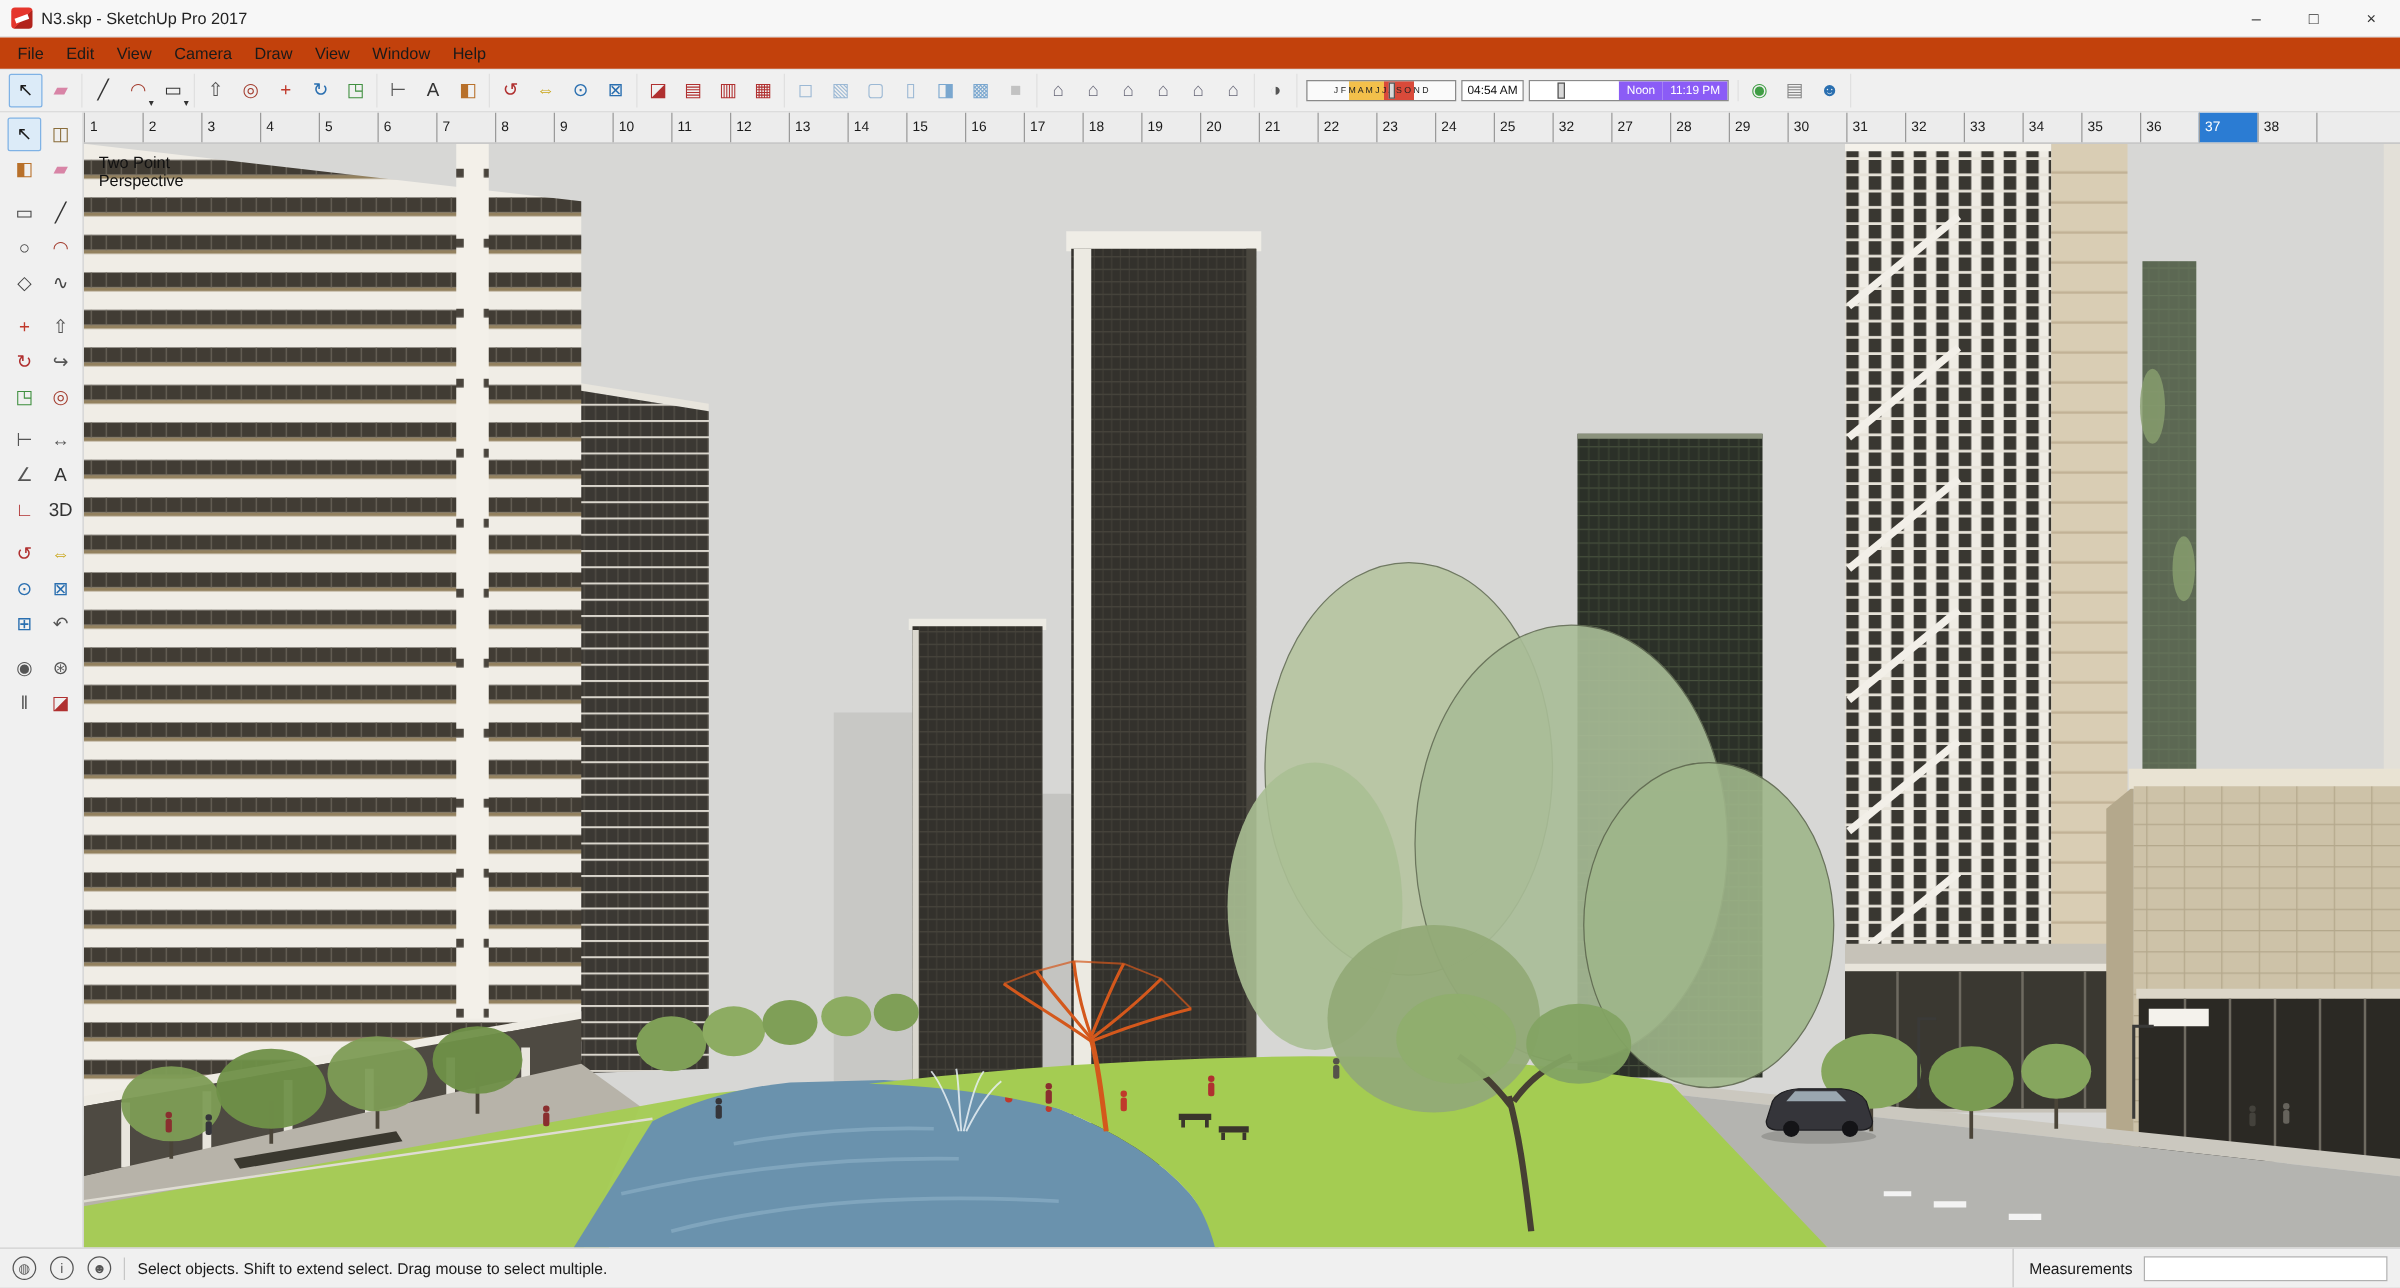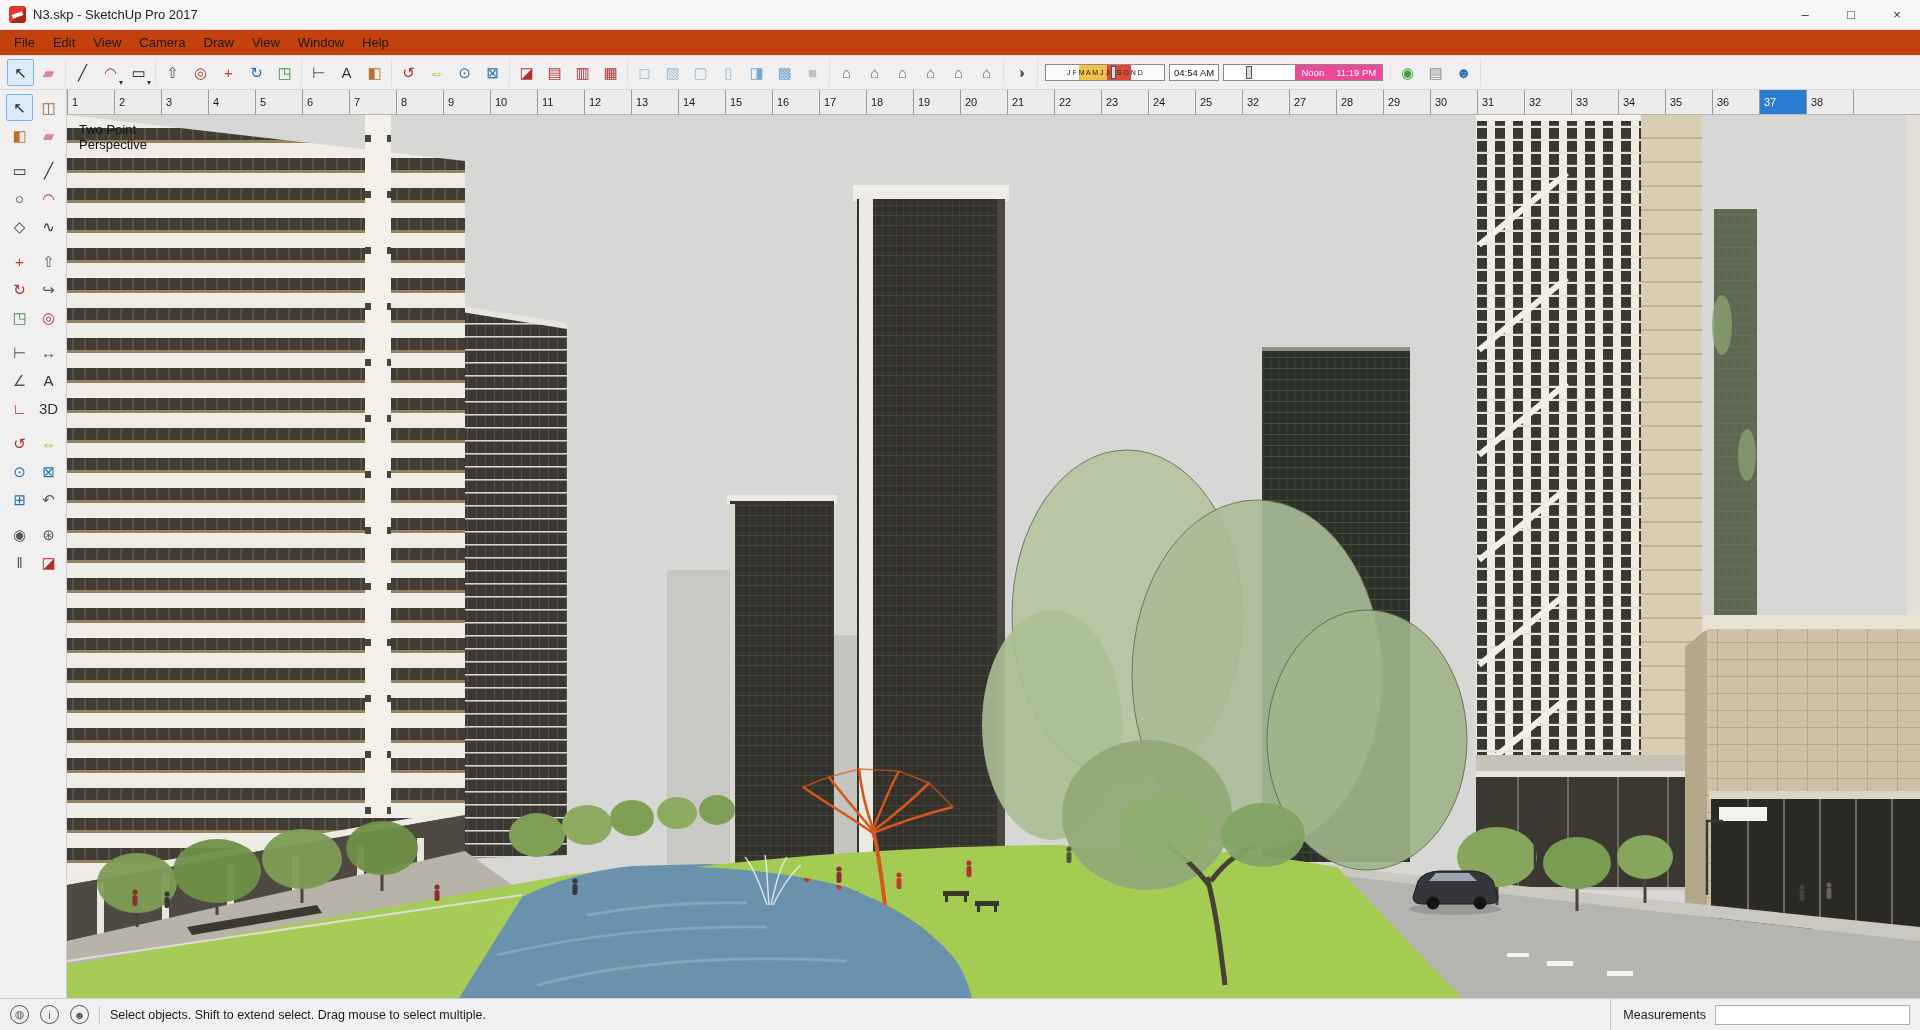--- a/index.html
+++ b/index.html
@@ -22,21 +22,21 @@
 .tool .glyph{font-size:15px;line-height:1}
 .tool .caret{position:absolute;right:0;bottom:-2px;font-size:8px;color:#333}
 .tool.active{background:#dcebf8;border-color:#7fb2e5}
 .shadowbar{display:flex;align-items:center;gap:4px;padding:0 7px;border-right:1px solid #e0e0e0}
 .months{width:120px;height:17px;border:1px solid #8a8a8a;background:linear-gradient(90deg,#fafafa 0 28%,#f3c04b 28% 52%,#d94a3a 52% 72%,#fafafa 72%);display:flex;align-items:center;justify-content:center;font-size:7px;color:#222;position:relative}
 .mthumb{position:absolute;left:55%;top:1px;width:5px;height:13px;background:#d8d8d8;border:1px solid #555}
 .timefield{height:17px;border:1px solid #8a8a8a;background:#fff;font-size:9.5px;display:flex;align-items:center;padding:0 4px;color:#111;white-space:nowrap}
 .timeslider{width:160px;height:17px;border:1px solid #8a8a8a;display:flex;align-items:stretch;font-size:9.5px;overflow:hidden}
 .timeslider .track{flex:1;background:#fff;position:relative}
 .tthumb{position:absolute;left:30%;top:1px;width:6px;height:13px;background:#d8d8d8;border:1px solid #555}
-.noon,.endtime{background:#ec4899;color:#fff;display:flex;align-items:center;padding:0 6px;white-space:nowrap}
+.noon,.endtime{background:#8b5cf6;color:#fff;display:flex;align-items:center;padding:0 6px;white-space:nowrap}
 
 .main{flex:1;display:flex;min-height:0}
 .palette{width:67px;background:#f0f0f0;border-right:1px solid #cfcfcf;padding:4px 0 0 6px}
 .pgroup{display:grid;grid-template-columns:28px 28px;gap:1px;margin-bottom:8px}
 .rightcol{flex:1;display:flex;flex-direction:column;min-width:0}
 .tabsbar{height:25px;background:#ececec;border-bottom:1px solid #b5b5b5;display:flex;overflow:hidden}
 .stab{flex:0 0 47px;border-left:1px solid #9a9a9a;font-size:11px;color:#1a1a1a;display:flex;align-items:center;padding-left:4px}
 .stab.sel{background:#2b7cd3;color:#fff}
 .stab-end{flex:1;border-left:1px solid #9a9a9a}
 .viewport{flex:1;position:relative;background:#d7d7d5;overflow:hidden}

